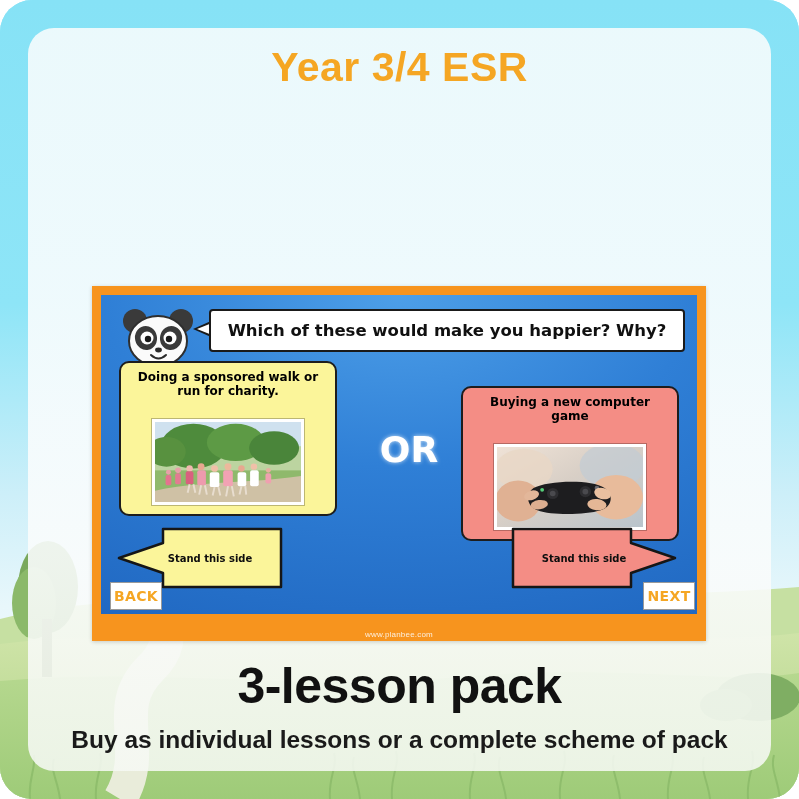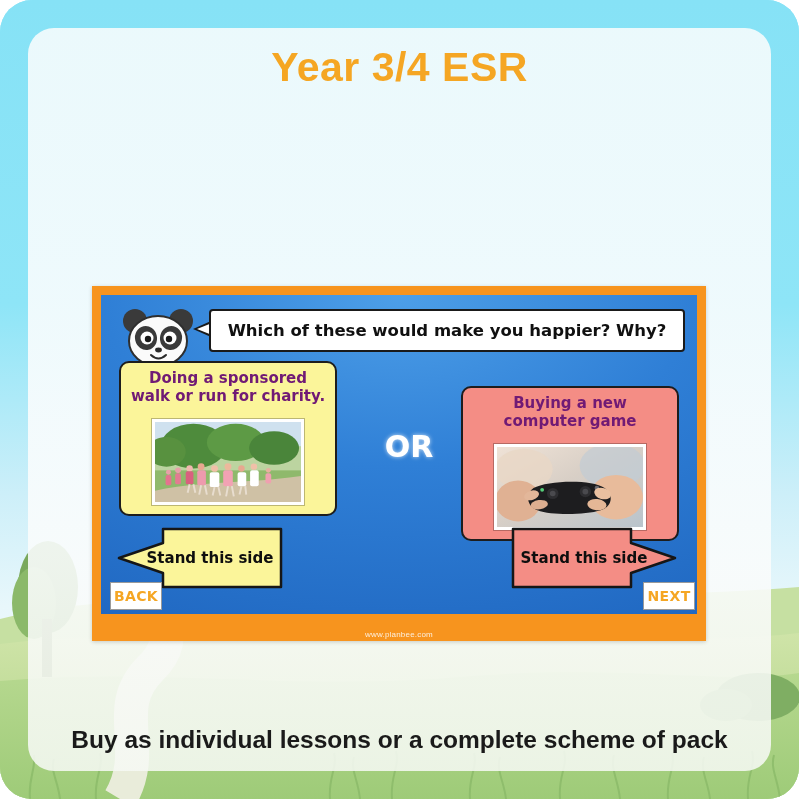--- a/index.html
+++ b/index.html
@@ -195,23 +195,23 @@
     border-radius: 10px;
     border: 2px solid #1d1d1d;
     box-sizing: border-box;
     padding-top: 7px;
   }
   .opt-left  { left: 18px;  background: #fbf59a; }
   .opt-right { left: 360px; background: #f48d85; margin-top: 25px; }
 
   .opt-title {
     text-align: center;
-    font-size: 15px;
+    font-size: 12px;
     line-height: 1.18;
-    color: #701a75;
+    color: #000000;
     font-family: "DejaVu Sans", sans-serif;
     font-weight: 600;
     padding: 0 8px;
   }
   .opt-photo {
     position: absolute;
     left: 50%;
     transform: translateX(-50%);
     bottom: 9px;
     width: 152px;
@@ -222,21 +222,21 @@
     box-shadow: 0 0 0 1px rgba(0,0,0,0.25);
   }
 
   
   .or-text {
     position: absolute;
     left: 270px;
     top: 134px;
     width: 76px;
     text-align: center;
-    font-size: 30px;
+    font-size: 36px;
     font-weight: bold;
     color: #ffffff;
     text-shadow: 0 0 4px rgba(255,255,255,0.75);
     font-family: "DejaVu Sans", sans-serif;
   }
 
   
   .arrow {
     position: absolute;
     top: 232px;
@@ -247,21 +247,21 @@
   .arrow-right { left: 410px; }
   .arrow-label {
     position: absolute;
     top: 0;
     left: 0;
     width: 168px;
     height: 62px;
     display: flex;
     align-items: center;
     justify-content: center;
-    font-size: 15px;
+    font-size: 10px;
     color: #0e0e0e;
     font-family: "DejaVu Sans", sans-serif;
     font-weight: 600;
     pointer-events: none;
   }
   .arrow-left .arrow-label  { padding-left: 22px; box-sizing: border-box; }
   .arrow-right .arrow-label { padding-right: 22px; box-sizing: border-box; }
 
   
   .navbtn {
@@ -495,15 +495,16 @@
         <span class="arrow-label">Stand this side</span>
       </div>
 
       <div class="navbtn navbtn-back">BACK</div>
       <div class="navbtn navbtn-next">NEXT</div>
 
     </div>
     <div class="slide-footer">www.planbee.com</div>
   </div>
 
+  <div class="packline">3-lesson pack</div>
   <div class="subline">Buy as individual lessons or a complete scheme of pack</div>
 
 </div>
 
 </body></html>

